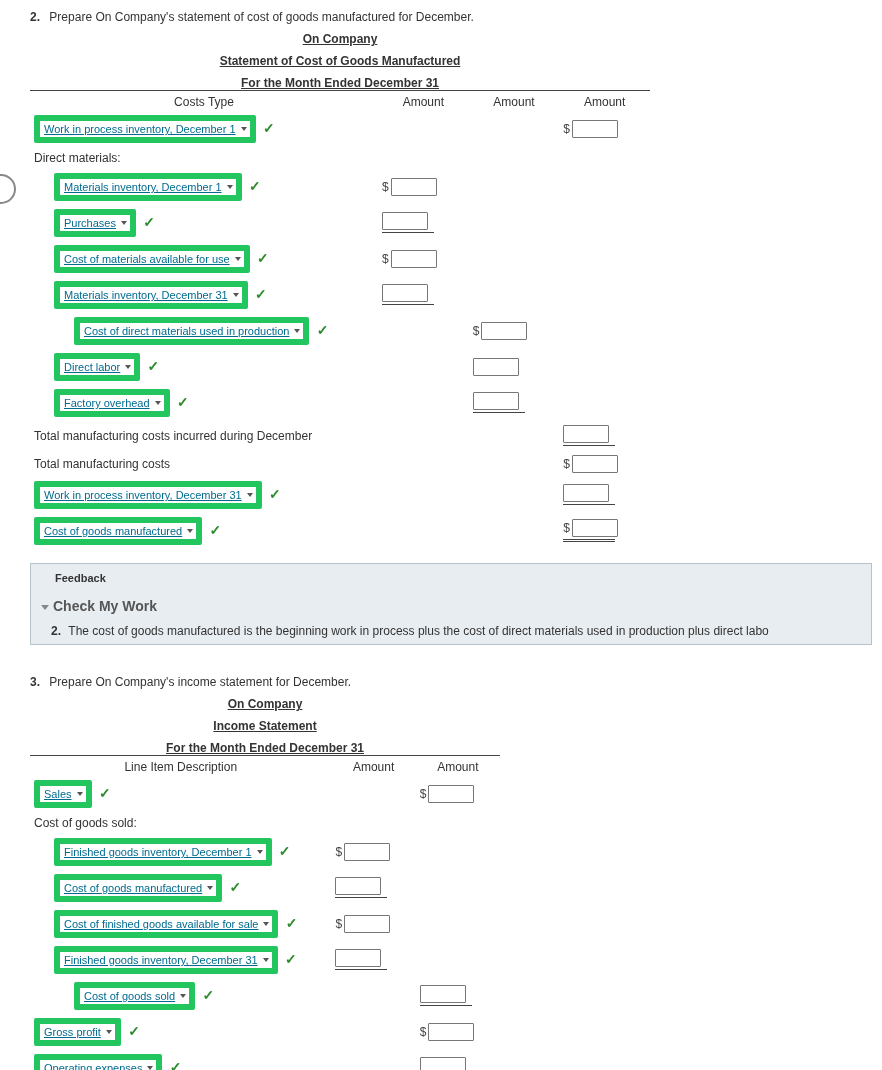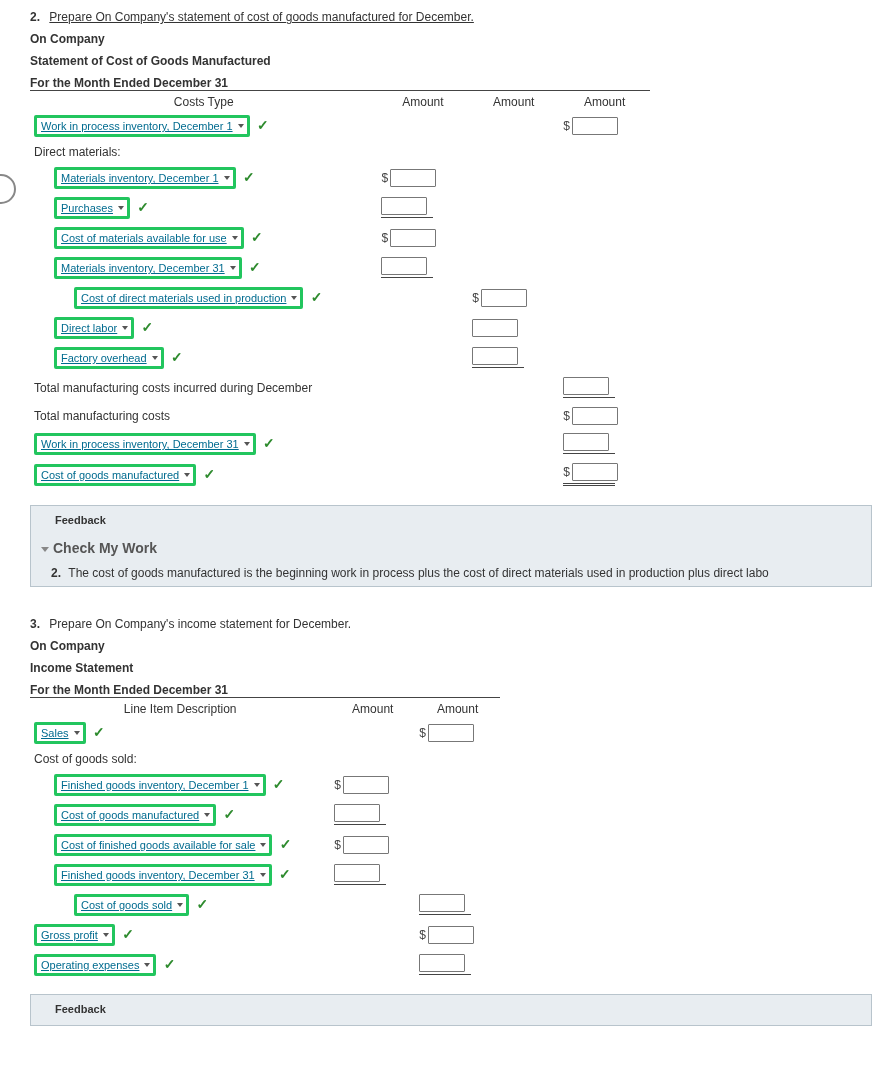--- a/index.html
+++ b/index.html
@@ -6,33 +6,35 @@
     font-family: Verdana, Arial, sans-serif;
     font-size: 12px;
     color: #333;
     margin: 0;
     padding: 10px 20px 20px 30px;
     background: #fff;
   }
   .question { margin-bottom: 30px; }
   .q-num { font-weight: bold; display:inline; }
   .statement-header {
+    text-align: center;
     font-weight: bold;
     width: 620px;
     margin: 8px 0 0 0;
+    text-decoration: underline;
   }
   .hdr-underline { border-bottom: 1px solid #444; width: 620px; margin: 0 0 2px 0;}
   table { border-collapse: collapse; }
   td { padding: 4px 4px; vertical-align: middle; font-size:12px;}
   .col-head { text-align:center; font-size:12px; padding: 2px 8px;}
   .label-cell { white-space: nowrap; }
   .indent1 { padding-left: 24px; }
   .indent2 { padding-left: 44px; }
   .dd {
-    border: 3px solid #22c55e;
+    border: 6px solid #22c55e;
     background: #fff;
     padding: 1px 14px 1px 4px;
     font-size: 11px;
     color: #006b8f;
     text-decoration: underline;
     position: relative;
     display: inline-block;
     border-radius: 2px;
     min-height: 14px;
     line-height:14px;
@@ -107,21 +109,21 @@
   }
 </style>
 </head>
 <body>
 
 <div class="side-circle"></div>
 
 <div class="question">
   <div>
     <span class="q-num">2.</span>
-    <span style="margin-left:6px;text-decoration:underline;">Prepare On Company's statement of cost of goods manufactured for December.</span>
+    <span style="margin-left:6px;">Prepare On Company's statement of cost of goods manufactured for December.</span>
   </div>
   <div class="statement-header">On Company</div>
   <div class="statement-header">Statement of Cost of Goods Manufactured</div>
   <div class="statement-header">For the Month Ended December 31</div>
   <div class="hdr-underline"></div>
 
   <table style="width:620px;">
     <tbody>
         <tr>
       <td class="col-head" style="width:340px;">Costs Type</td>

